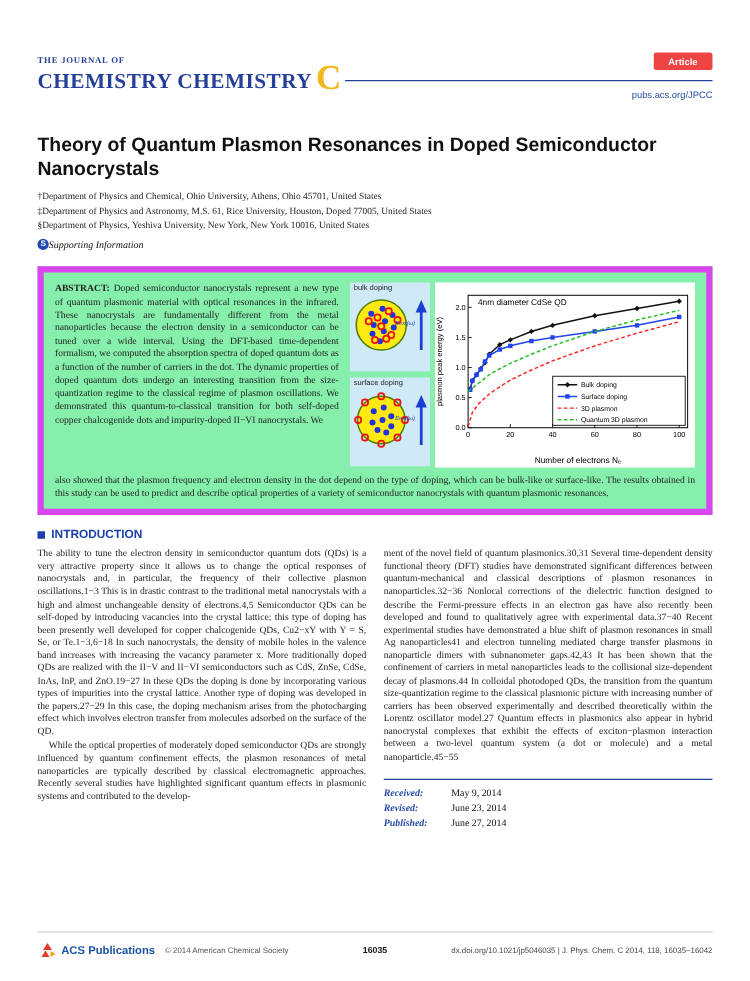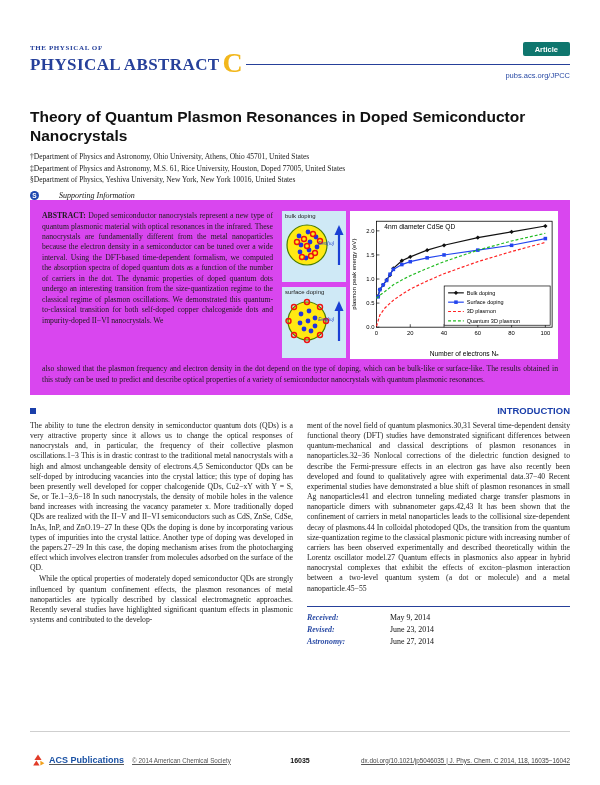--- a/index.html
+++ b/index.html
@@ -6,92 +6,92 @@
   body { width:600px; height:785px; background:#fff; font-family:"Liberation Serif", serif; color:#1c1c1c; }
   .page { position:relative; width:600px; height:785px; padding:44px 30px 0 30px; overflow:hidden; background:#fff; }
 
   
   .masthead { position:relative; height:54px; }
   .mast-top { font-size:7px; font-weight:bold; color:#26409a; letter-spacing:0.6px; }
   .mast-row { display:flex; align-items:flex-end; }
   .mast-name { font-size:17px; font-weight:bold; color:#26409a; letter-spacing:0.4px; line-height:1; }
   .mast-letter { font-size:28px; font-weight:bold; color:#f2b71c; line-height:0.75; margin-left:3px; }
   .mast-line { flex:1; border-bottom:1.6px solid #26409a; margin-bottom:8px; margin-left:3px; }
-  .article-badge { position:absolute; right:0; top:-2px; background:#0f766e; color:#fff;
+  .article-badge { position:absolute; right:0; top:-2px; background:#ef4444; color:#fff;
     font:bold 7.5px "Liberation Sans", sans-serif; padding:2.5px 12px; border-radius:2px; }
   .journal-url { position:absolute; right:0; top:27px; color:#2a4ba5; font:7.5px "Liberation Sans", sans-serif; text-decoration:none; }
 
   
   h1.title { margin-top:10px; font:bold 15.5px "Liberation Sans", sans-serif; line-height:1.2; color:#111; }
   .authors { margin-top:7px; font-size:9.3px; color:#111; }
   .affiliations { margin-top:6px; }
   .affiliations div { font-size:7.5px; line-height:1.55; color:#222; }
-  .supporting { margin-top:5px; display:flex; align-items:center; gap:20px; }
+  .supporting { margin-top:5px; display:flex; align-items:center; gap:0; }
   .si-icon { width:9px; height:9px; border-radius:50%; background:#1f49b0; color:#fff;
     font:bold 6.5px "Liberation Sans", sans-serif; display:flex; align-items:center; justify-content:center; }
   .si-text { font-style:italic; font-size:8px; color:#111; }
 
   
-  .abstract-box { margin-top:0; border:3px solid #d946ef; background:#d946ef; padding:8px 9px 7px 9px; }
+  .abstract-box { margin-top:13px; border:5px solid #d946ef; background:#86efac; padding:8px 9px 7px 9px; }
   .abstract-top { display:flex; gap:9px; }
   .abstract-main { flex:1; font-size:7.7px; line-height:1.36; text-align:justify; }
   .ab-label { font-weight:bold; }
   .abstract-figure { width:276px; display:flex; gap:4px; align-items:flex-start; }
   .doping-panels { width:64px; display:flex; flex-direction:column; gap:5px; }
   .fig-panel { background:#cfe9f6; height:71px; position:relative; padding:2px 2px 0 3px; }
   .fig-panel-label { font:6px "Liberation Sans", sans-serif; color:#222; }
   .fig-panel svg.dots { display:block; }
   .field-label { position:absolute; right:12px; top:30px; font:italic 4.6px "Liberation Sans", sans-serif; color:#2244cc; }
   .arrow-svg { position:absolute; right:1px; top:12px; }
   .chart-wrap { width:208px; height:148px; background:#fff; }
 
   .abstract-bottom { margin-top:5px; font-size:7.7px; line-height:1.36; text-align:justify; }
 
   
   .section-heading { margin-top:10px; display:flex; align-items:center; gap:5px;
-    font:bold 9.5px "Liberation Sans", sans-serif; color:#1b3faa;justify-content:space-between; }
+    font:bold 9.5px "Liberation Sans", sans-serif; color:#1b3faa; }
   .sq { width:6px; height:6px; background:#1b3faa; display:inline-block; }
   .body-columns { display:flex; gap:14px; margin-top:5px; }
   .col { width:263px; font-size:7.7px; line-height:1.32; text-align:justify; color:#1c1c1c; }
   .col p { margin:0; }
   .col p.indent { text-indent:9px; margin-top:1px; }
 
   .received-block { margin-top:12px; border-top:1.8px solid #26409a; padding-top:5px; font-size:7.9px; line-height:1.55; }
-  .received-block .row { display:flex;gap:29px; }
+  .received-block .row { display:flex; }
   .rlabel { color:#2a4ba5; font-weight:bold; font-style:italic; width:54px; flex:0 0 54px; }
   .rvalue { color:#111; }
 
   
   .footer { position:absolute; left:30px; right:30px; bottom:18px; border-top:1px solid #cfcfcf;
-    padding-top:21px; display:flex; align-items:center; font:6.3px "Liberation Sans", sans-serif; color:#555;text-decoration:underline; }
+    padding-top:7px; display:flex; align-items:center; font:6.3px "Liberation Sans", sans-serif; color:#555; }
   .acs-logo { display:flex; align-items:center; gap:3px; }
   .acs-logo-text { color:#1b52a4; font:bold 9px "Liberation Sans", sans-serif; }
   .copyright { margin-left:8px; }
   .pageno { position:absolute; left:50%; transform:translateX(-50%); font-weight:bold; font-size:7px; color:#111; }
   .doi { margin-left:auto; color:#444; }
 </style>
 </head>
 <body>
 
 <div class="page">
 
   <header class="masthead">
-    <div class="mast-top">THE PHYSICAL OF</div>
+    <div class="mast-top">THE JOURNAL OF</div>
     <div class="mast-row">
-      <span class="mast-name">PHYSICAL ABSTRACT</span>
+      <span class="mast-name">CHEMISTRY CHEMISTRY</span>
       <span class="mast-letter">C</span>
       <span class="mast-line"></span>
     </div>
     <span class="article-badge">Article</span>
     <a class="journal-url" href="#">pubs.acs.org/JPCC</a>
   </header>
 
   <h1 class="title">Theory of Quantum Plasmon Resonances in Doped Semiconductor Nanocrystals</h1>
   <div class="affiliations">
-    <div>†Department of Physics and Astronomy, Ohio University, Athens, Ohio 45701, United States</div>
+    <div>†Department of Physics and Chemical, Ohio University, Athens, Ohio 45701, United States</div>
     <div>‡Department of Physics and Astronomy, M.S. 61, Rice University, Houston, Doped 77005, United States</div>
     <div>§Department of Physics, Yeshiva University, New York, New York 10016, United States</div>
   </div>
   <div class="supporting">
     <span class="si-icon">S</span>
     <span class="si-text">Supporting Information</span>
   </div>
 
   <section class="abstract-box">
     <div class="abstract-top">
@@ -253,21 +253,21 @@
       <div class="received-block">
         <div class="row">
             <span class="rlabel">Received:</span>
             <span class="rvalue">May 9, 2014</span>
           </div>
         <div class="row">
             <span class="rlabel">Revised:</span>
             <span class="rvalue">June 23, 2014</span>
           </div>
         <div class="row">
-            <span class="rlabel">Astronomy:</span>
+            <span class="rlabel">Published:</span>
             <span class="rvalue">June 27, 2014</span>
           </div>
       </div>
     </div>
   </section>
 
   <footer class="footer">
     <div class="acs-logo">
       <svg width="16" height="14" viewBox="0 0 20 16">
         <path d="M10 1 L14.5 8 L5.5 8 Z" fill="#e13b28"></path>

